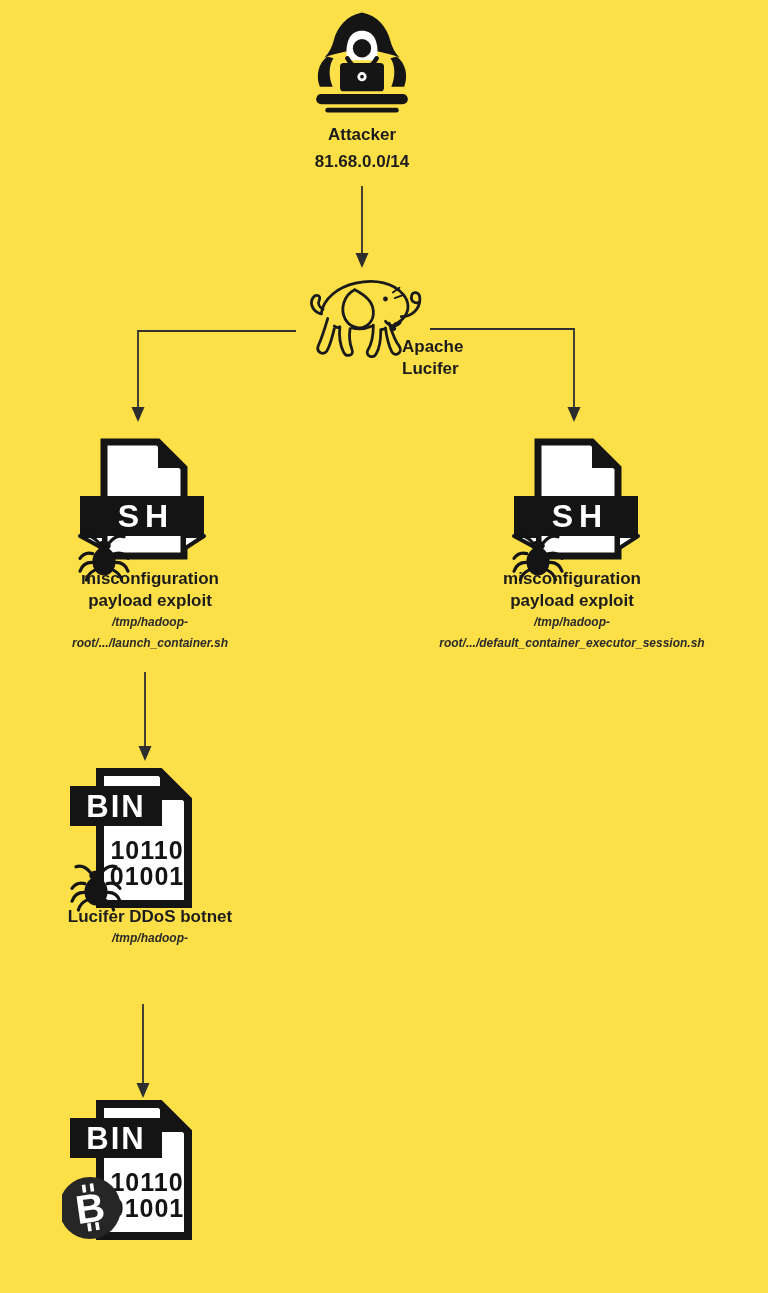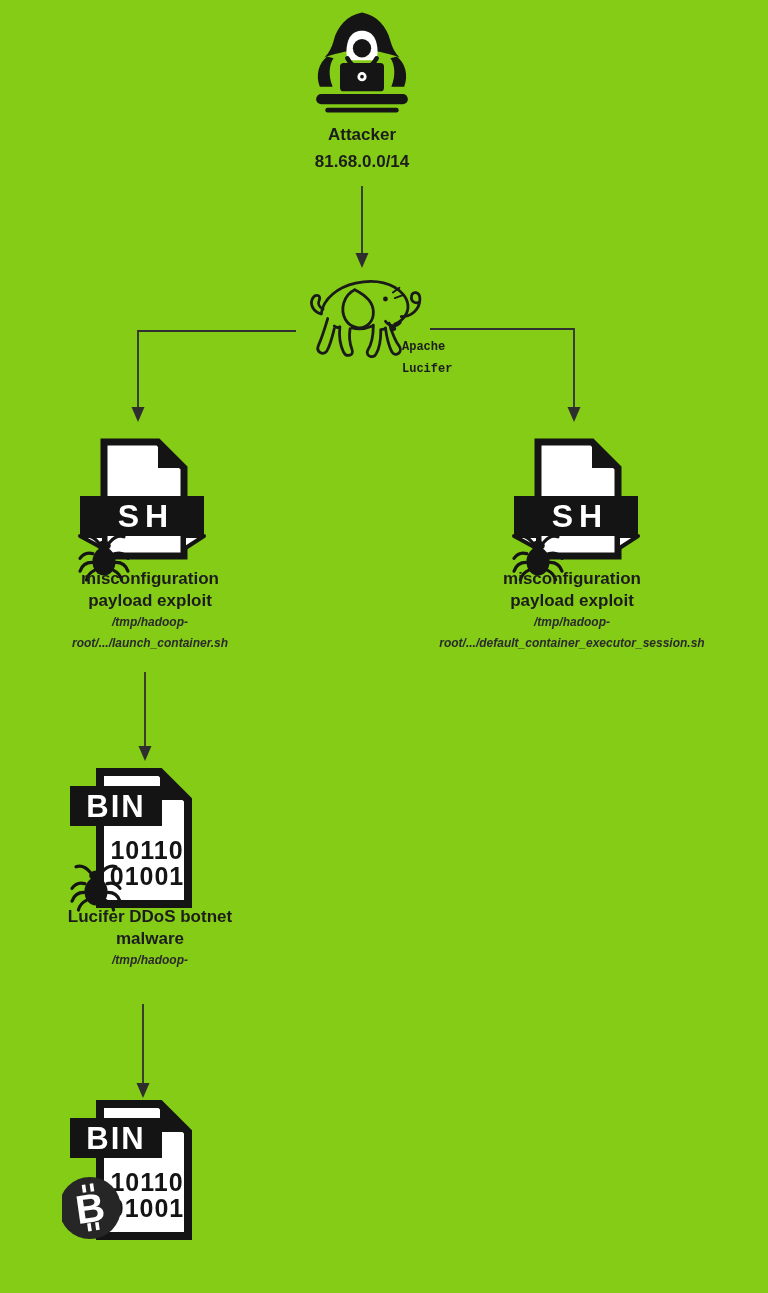--- a/index.html
+++ b/index.html
@@ -1,24 +1,24 @@
 <!DOCTYPE html>
 <html><head>
 <meta charset="utf-8">
 <style>
   html,body{margin:0;padding:0;background:#ffffff;}
   .canvas{
-    position:relative;width:768px;height:1293px;background:#84cc16;
+    position:relative;width:768px;height:1293px;background:#fde047;
     font-family:"Liberation Sans", sans-serif;color:#1e1e1e;overflow:hidden;
   }
   .abs{position:absolute;}
   .label-block{position:absolute;text-align:center;}
   .title-line{font-weight:bold;font-size:17px;line-height:22px;color:#1c1c1c;}
   .path-line{font-weight:bold;font-style:italic;font-size:12px;line-height:21px;color:#2a2a2a;}
-  .hadoop-label{position:absolute;text-align:left;font-weight:bold;font-size:12px;line-height:22px;color:#1c1c1c;font-family:Liberation Mono, monospace;}
+  .hadoop-label{position:absolute;text-align:left;font-weight:bold;font-size:17px;line-height:22px;color:#1c1c1c;}
   svg{display:block;}
 </style>
 </head>
 <body>
 
 <div class="canvas">
 
   <svg class="abs" style="left:0;top:0;" width="768" height="1293" viewBox="0 0 768 1293">
     <g stroke="#303030" stroke-width="1.8" fill="none">
       <line x1="362" y1="186" x2="362" y2="256"></line>
@@ -162,21 +162,20 @@
           <path d="M20,38 C12,38 7,43 5,49"></path>
         <path d="M23,48 C17,51 14,56 13,60"></path>
           <path d="M49,27 C56,25 61,27 65,33"></path>
         <path d="M50,38 C58,38 63,43 65,49"></path>
           <path d="M47,48 C53,51 56,56 57,60"></path>
       </g>
     </g>
   </svg>
   <div class="label-block" style="left:5px;top:906px;width:290px;">
     <div class="title-line">Lucifer DDoS botnet</div>
-    <div class="title-line">malware</div>
     <div class="path-line">/tmp/hadoop-</div>
   </div>
 
   <svg class="abs" style="left:62px;top:1096px;" width="150" height="150" viewBox="0 0 150 150">
     <path d="M38,8 H98 L126,36 V140 H38 Z" fill="#ffffff" stroke="#141414" stroke-width="8" stroke-linejoin="miter"></path>
     <path d="M98,8 V36 H126 Z" fill="#141414"></path>
     <rect x="8" y="22" width="92" height="40" fill="#141414"></rect>
     <text x="54" y="53" font-size="31" font-weight="bold" fill="#ffffff" letter-spacing="2" text-anchor="middle">BIN</text>
     <text x="85" y="95" font-size="25" font-weight="bold" fill="#141414" letter-spacing="1" text-anchor="middle">10110</text>
     <text x="85" y="121" font-size="25" font-weight="bold" fill="#141414" letter-spacing="1" text-anchor="middle">01001</text>

